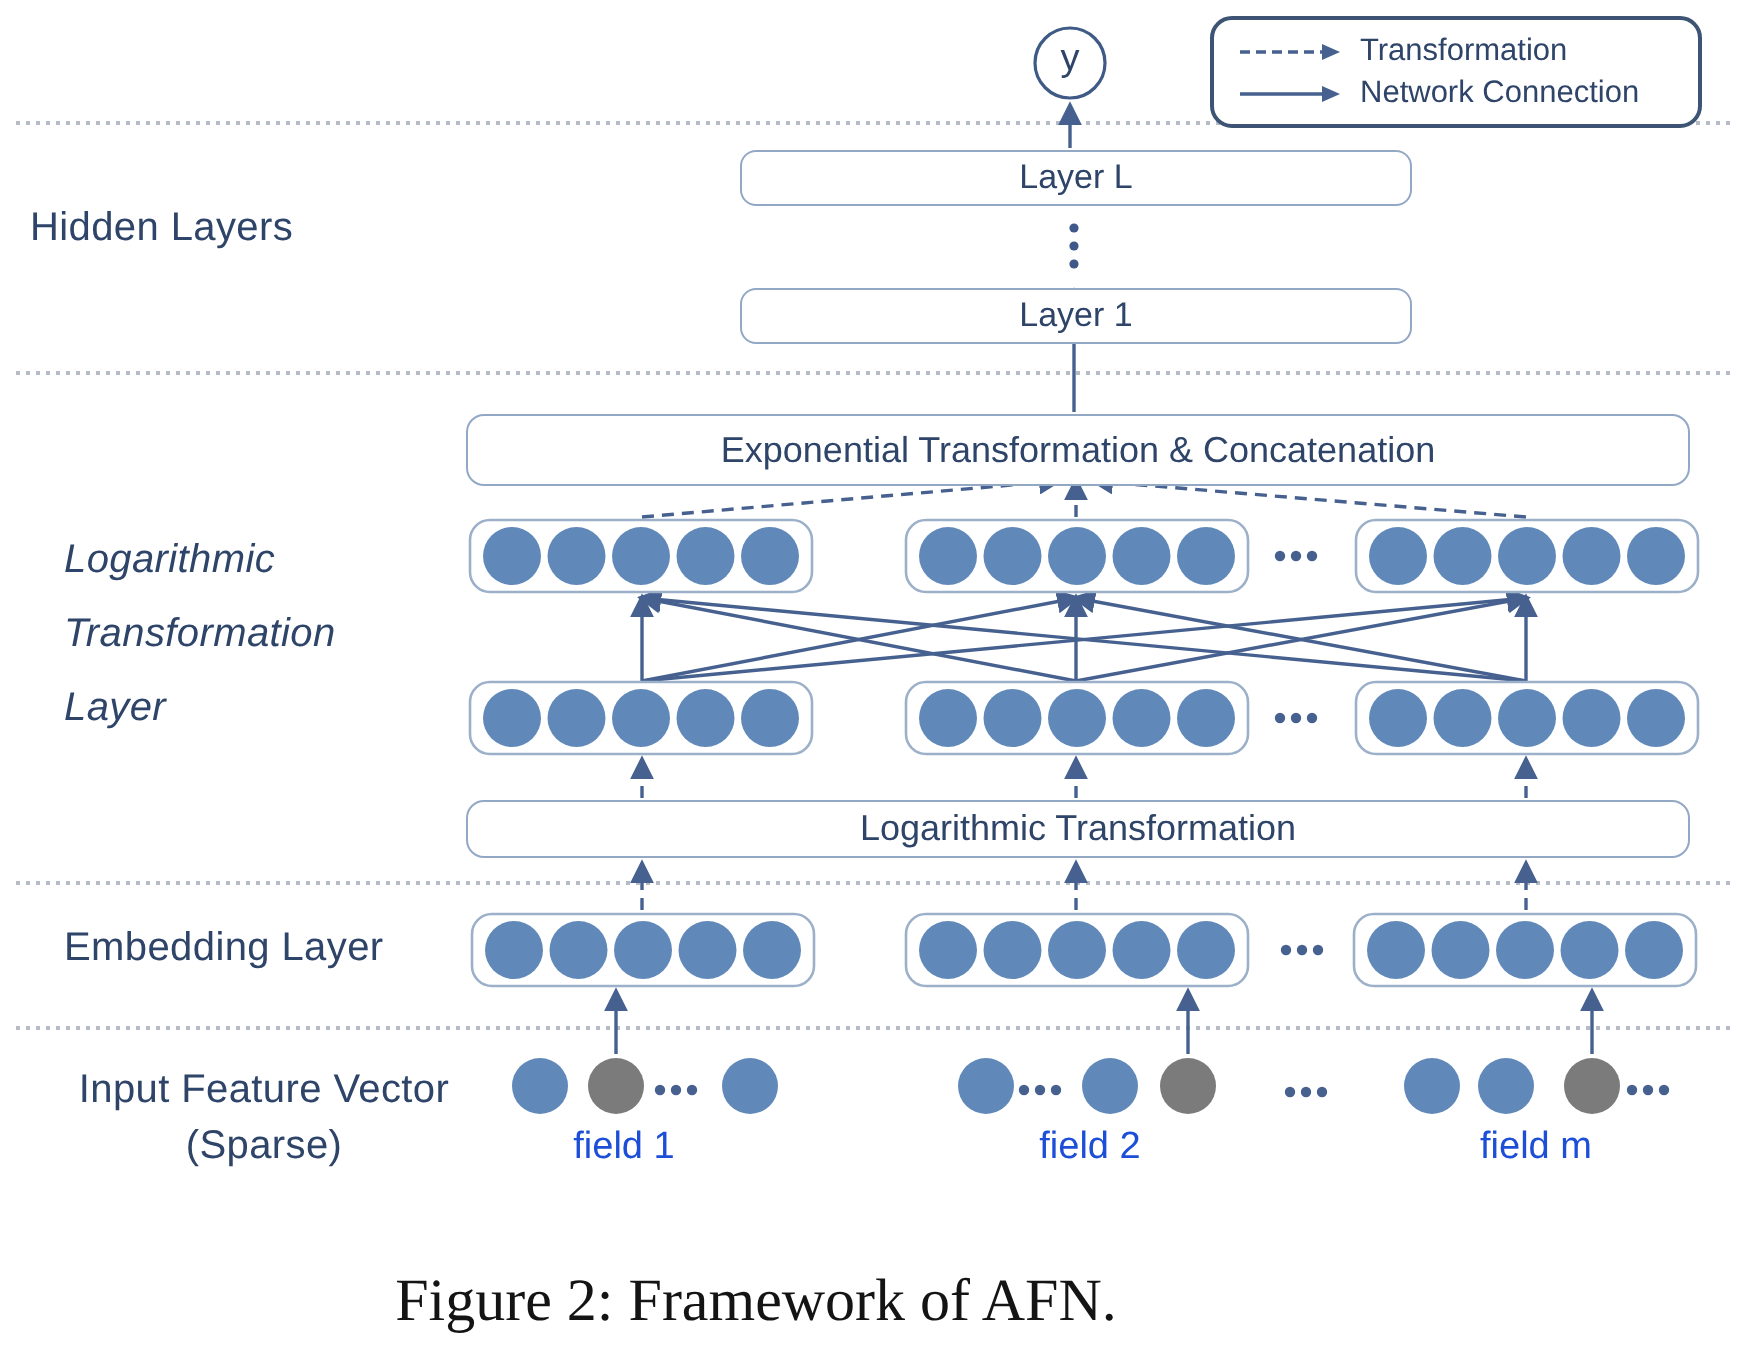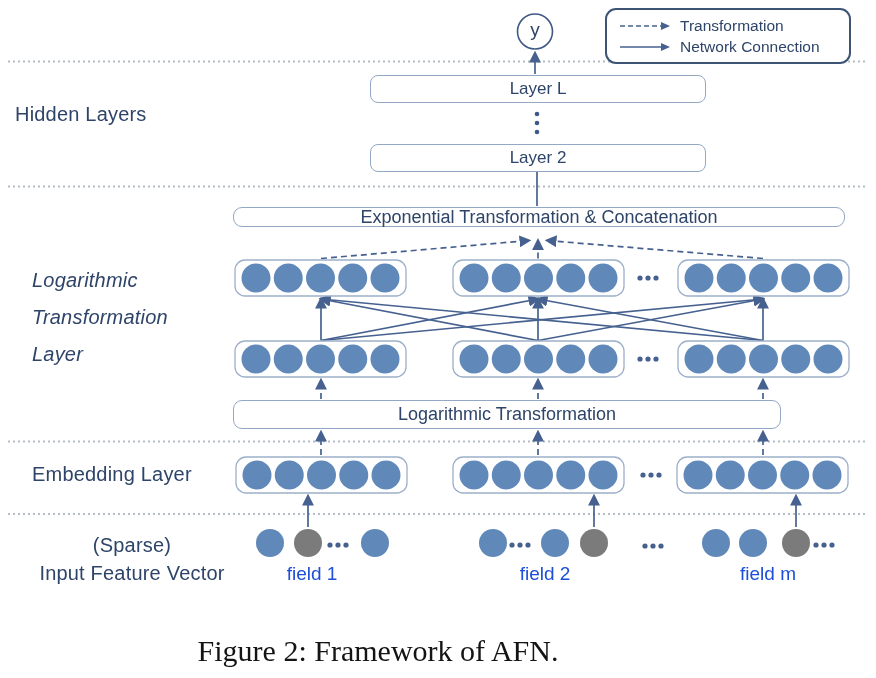--- a/index.html
+++ b/index.html
@@ -214,28 +214,28 @@
   </div>
 
   <div class="abs side-label" style="left:15px;top:103px;">Hidden Layers</div>
   <div class="abs side-label multiline" style="left:32px;top:262px;">
     <div>Logarithmic</div>
     <div>Transformation</div>
     <div>Layer</div>
   </div>
   <div class="abs side-label" style="left:32px;top:463px;">Embedding Layer</div>
   <div class="abs side-label center-block" style="left:26px;top:531px;width:212px;">
+    <div>Input Feature Vector</div>
     <div>(Sparse)</div>
-    <div>Input Feature Vector</div>
   </div>
 
   <div class="node-box" style="left:370px;top:75px;width:336px;height:28px;">Layer L</div>
-  <div class="node-box" style="left:370px;top:144px;width:336px;height:28px;">Layer 2</div>
-
-  <div class="node-box wide" style="left:233px;top:207px;width:612px;height:20px;">Exponential Transformation &amp; Concatenation</div>
-  <div class="node-box wide" style="left:233px;top:400px;width:548px;height:29px;">Logarithmic Transformation</div>
+  <div class="node-box" style="left:370px;top:144px;width:336px;height:28px;">Layer 1</div>
+
+  <div class="node-box wide" style="left:233px;top:207px;width:612px;height:36px;">Exponential Transformation &amp; Concatenation</div>
+  <div class="node-box wide" style="left:233px;top:400px;width:612px;height:29px;">Logarithmic Transformation</div>
 
   <div class="field-label" style="left:267px;">field 1</div>
   <div class="field-label" style="left:500px;">field 2</div>
   <div class="field-label" style="left:723px;">field m</div>
 
   <div class="caption">Figure 2: Framework of AFN.</div>
 </div>
 
 </body></html>

